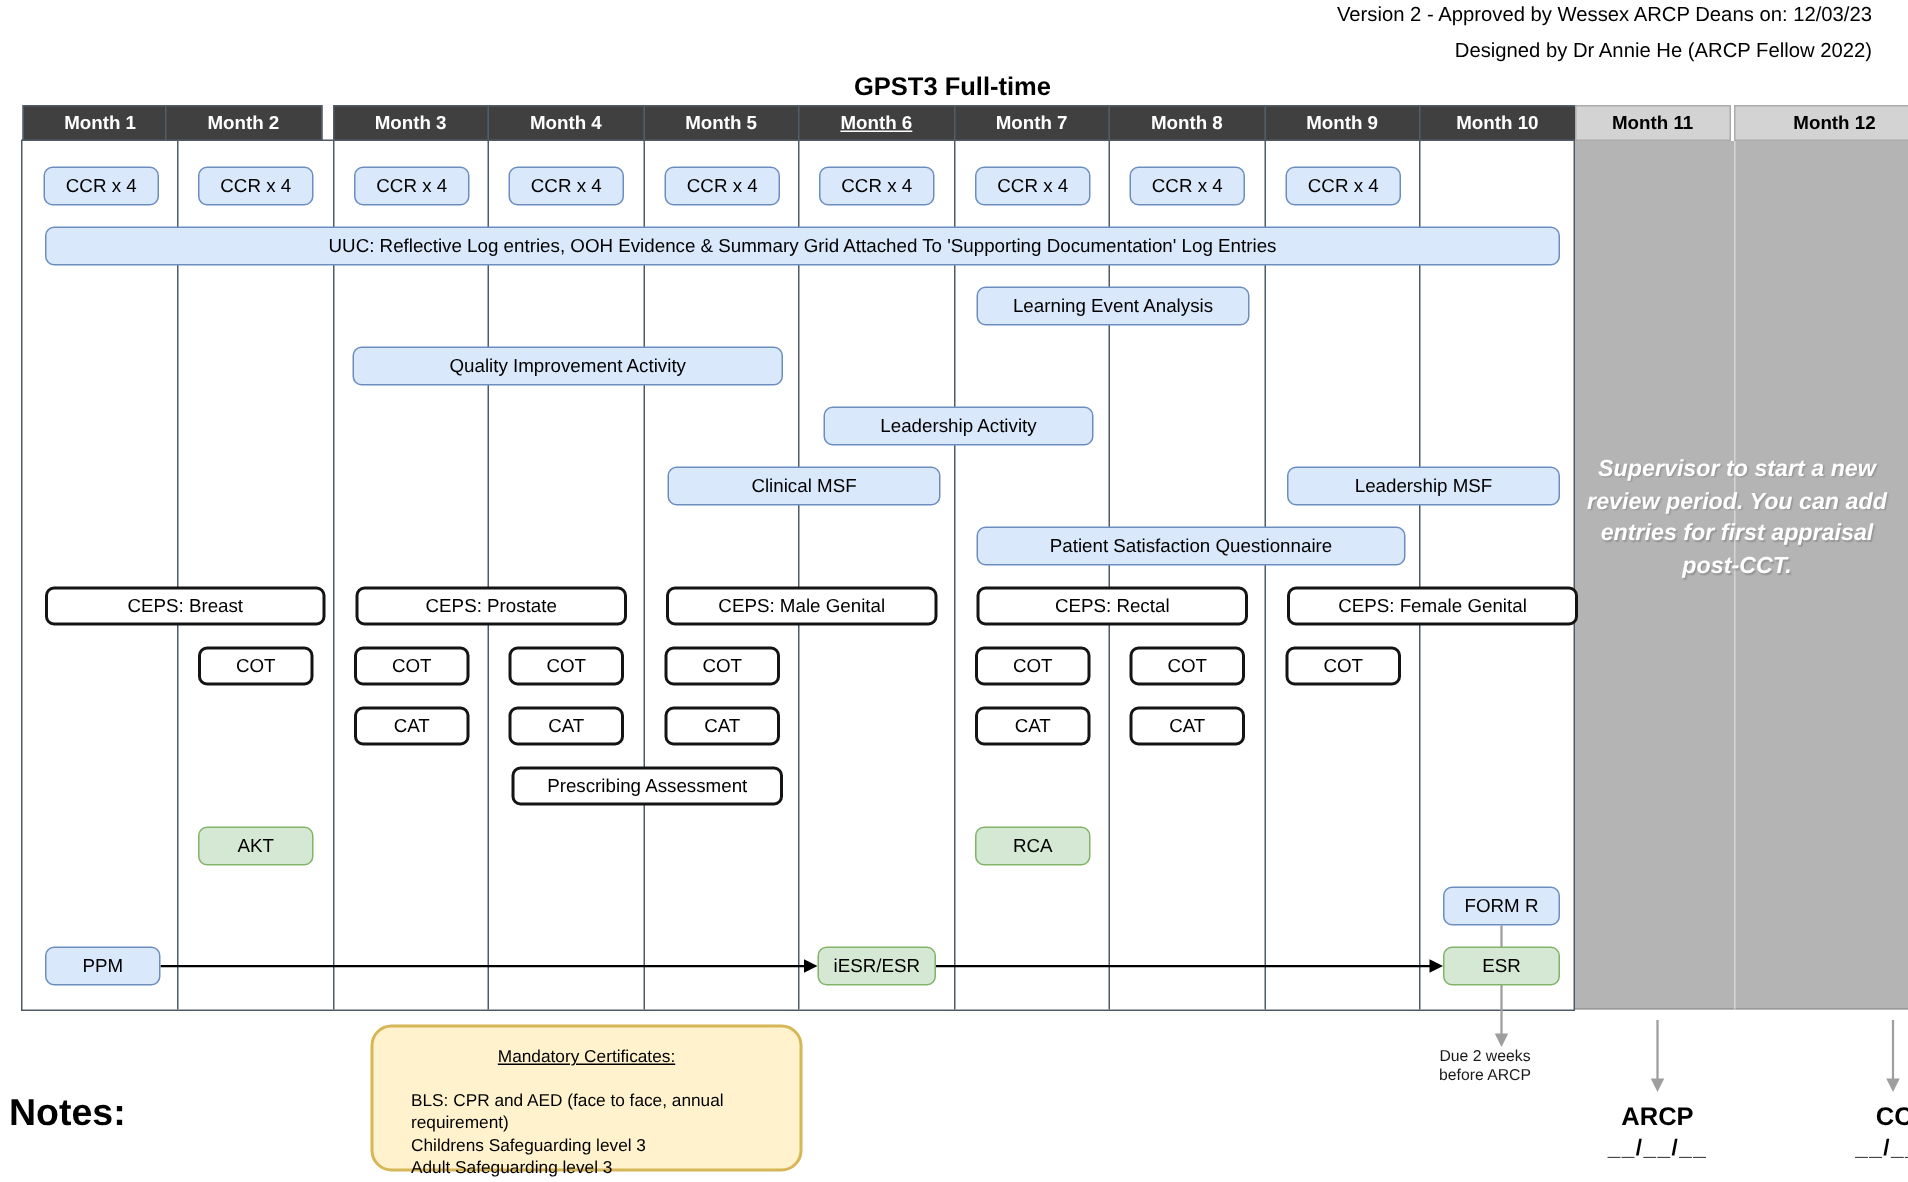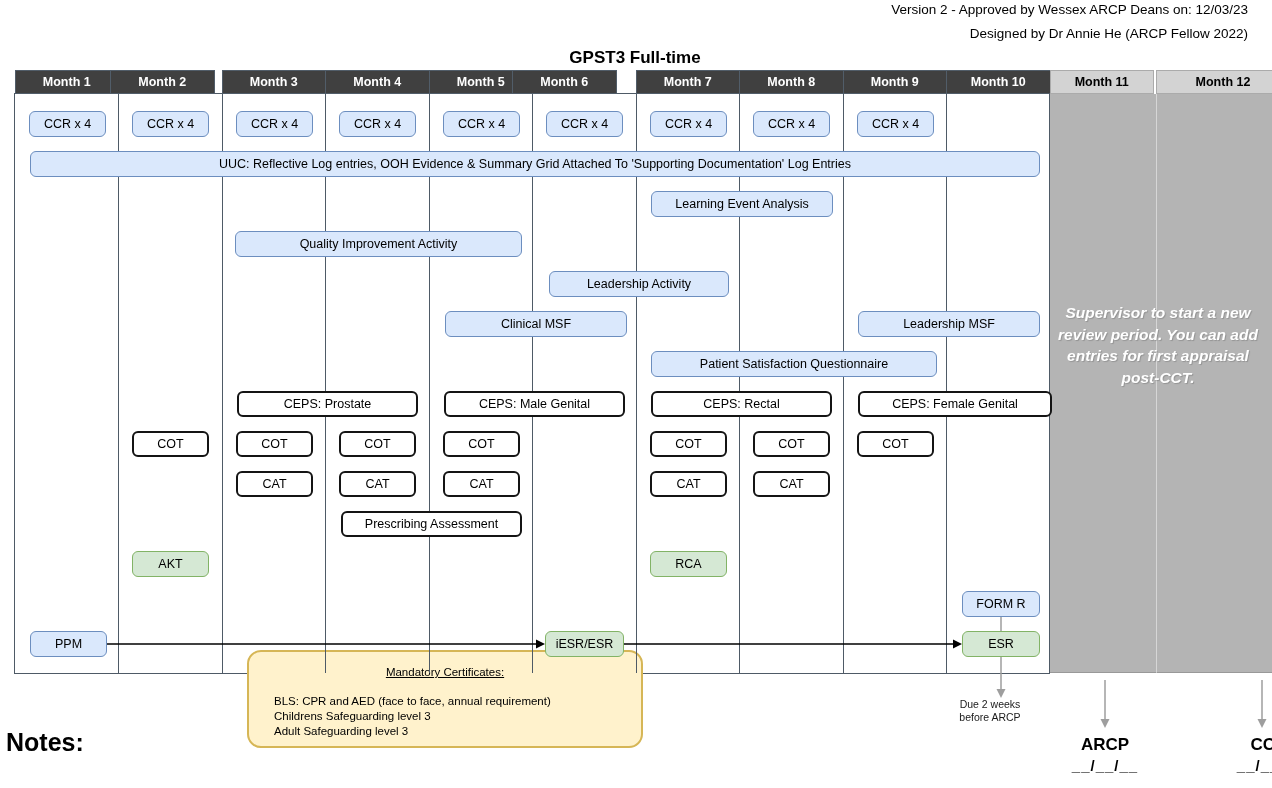--- a/index.html
+++ b/index.html
@@ -37,21 +37,21 @@
     color:#fff;font-weight:bold;font-style:italic;font-size:15.5px;line-height:1.4;
     text-shadow:1px 1px 1px rgba(0,0,0,0.18);z-index:3;}
   
   .due-note{position:absolute;left:940px;top:698px;width:100px;text-align:center;
     font-size:10.5px;line-height:1.25;color:#1a1a1a;}
   .milestone-label{position:absolute;width:120px;text-align:center;font-size:17px;
     font-weight:bold;top:735px;}
   .milestone-date{position:absolute;width:120px;text-align:center;font-size:15px;
     font-weight:bold;top:757px;letter-spacing:1px;}
   .notes-label{position:absolute;left:6px;top:728px;font-size:25px;font-weight:bold;}
-  .cert-box{position:absolute;left:247px;top:650px;width:396px;height:98px;
+  .cert-box{position:absolute;left:247px;top:683px;width:288px;height:98px;
     background:#fff2cc;border:2px solid #d6b656;border-radius:14px;box-sizing:border-box;
     font-size:11.5px;line-height:1.3;}
   .cert-title{margin-top:13px;text-align:center;text-decoration:underline;}
   .cert-items{margin:14px 0 0 25px;}
 </style>
 </head>
 <body>
 
 <div class="page" id="diagram">
 
@@ -107,21 +107,21 @@
       <div>Childrens Safeguarding level 3</div>
       <div>Adult Safeguarding level 3</div>
     </div>
   </div>
 
 <div class="month-cell" style="left: 14.5px; width: 104.5px;">Month 1</div>
     <div class="month-cell" style="left: 110px; width: 104.5px;">Month 2</div>
     <div class="month-cell" style="left: 221.5px; width: 104.5px;">Month 3</div>
     <div class="month-cell" style="left: 325px; width: 104.5px;">Month 4</div>
     <div class="month-cell" style="left: 428.5px; width: 104.5px;">Month 5</div>
-    <div class="month-cell" style="left: 512px; width: 104.5px;">Month 6</div>
+    <div class="month-cell" style="left: 532px; width: 104.5px; text-decoration: underline;">Month 6</div>
     <div class="month-cell" style="left: 635.5px; width: 104.5px;">Month 7</div>
     <div class="month-cell" style="left: 739px; width: 104.5px;">Month 8</div>
     <div class="month-cell" style="left: 842.5px; width: 104.5px; text-align: right;">Month 9</div>
     <div class="month-cell" style="left: 946px; width: 104.5px;">Month 10</div>
     <div class="month-cell future" style="left: 1049.5px; width: 104.5px;">Month 11</div>
     <div class="month-cell future" style="left: 1156px; width: 134px;">Month 12</div>
     <div class="vline" style="left: 118px;"></div>
     <div class="vline" style="left: 221.5px;"></div>
     <div class="vline" style="left: 325px;"></div>
     <div class="vline" style="left: 428.5px;"></div>
@@ -139,20 +139,21 @@
     <div class="abox blue" style="left: 650px; top: 111px; width: 77px;">CCR x 4</div>
     <div class="abox blue" style="left: 753px; top: 111px; width: 77px;">CCR x 4</div>
     <div class="abox blue" style="left: 857px; top: 111px; width: 77px;">CCR x 4</div>
     <div class="abox blue" style="left: 30px; top: 151px; width: 1010px;">UUC: Reflective Log entries, OOH Evidence &amp; Summary Grid Attached To 'Supporting Documentation' Log Entries</div>
     <div class="abox blue" style="left: 651px; top: 191px; width: 182px;">Learning Event Analysis</div>
     <div class="abox blue" style="left: 235px; top: 231px; width: 287px;">Quality Improvement Activity</div>
     <div class="abox blue" style="left: 549px; top: 271px; width: 180px;">Leadership Activity</div>
     <div class="abox blue" style="left: 445px; top: 311px; width: 182px;">Clinical MSF</div>
     <div class="abox blue" style="left: 858px; top: 311px; width: 182px;">Leadership MSF</div>
     <div class="abox blue" style="left: 651px; top: 351px; width: 286px;">Patient Satisfaction Questionnaire</div>
+    <div class="abox white" style="left: 30px; top: 391px; width: 187px;">CEPS: Breast</div>
     <div class="abox white" style="left: 237px; top: 391px; width: 181px;">CEPS: Prostate</div>
     <div class="abox white" style="left: 444px; top: 391px; width: 181px;">CEPS: Male Genital</div>
     <div class="abox white" style="left: 651px; top: 391px; width: 181px;">CEPS: Rectal</div>
     <div class="abox white" style="left: 858px; top: 391px; width: 194px;">CEPS: Female Genital</div>
     <div class="abox white" style="left: 132px; top: 431px; width: 77px;">COT</div>
     <div class="abox white" style="left: 236px; top: 431px; width: 77px;">COT</div>
     <div class="abox white" style="left: 339px; top: 431px; width: 77px;">COT</div>
     <div class="abox white" style="left: 443px; top: 431px; width: 77px;">COT</div>
     <div class="abox white" style="left: 650px; top: 431px; width: 77px;">COT</div>
     <div class="abox white" style="left: 753px; top: 431px; width: 77px;">COT</div>

